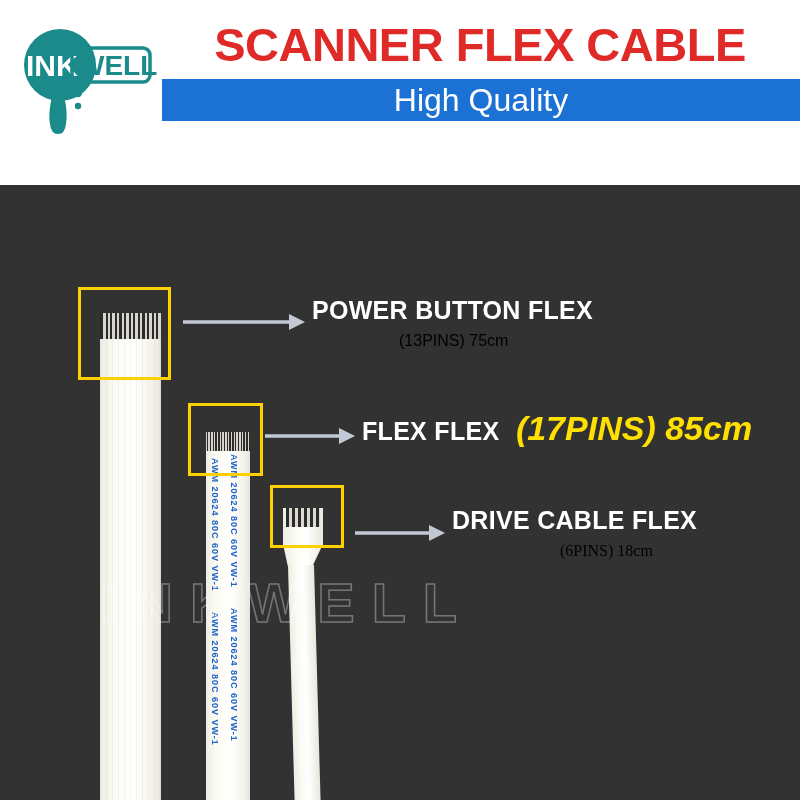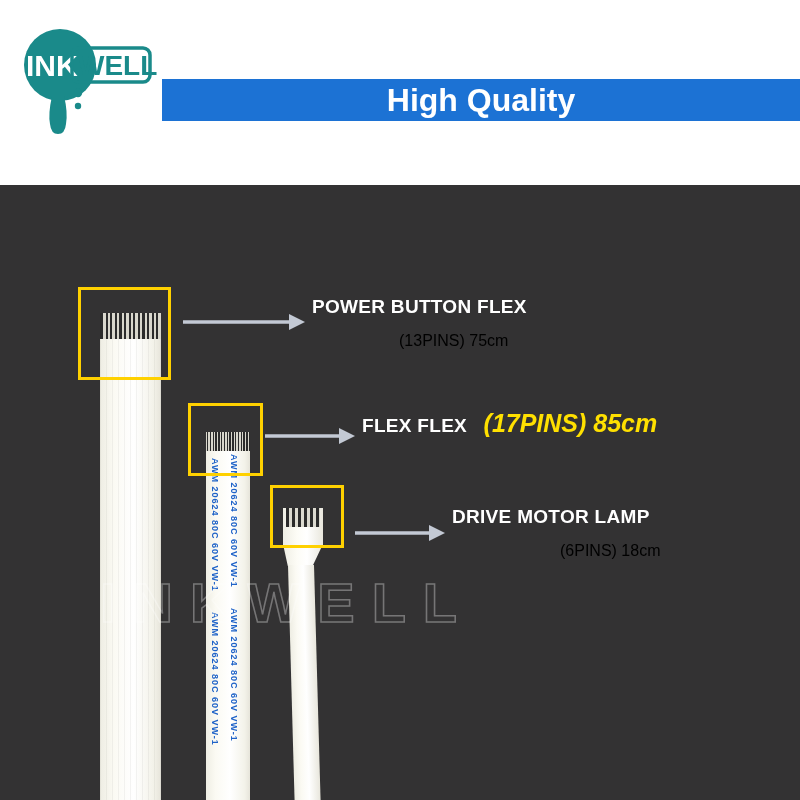--- a/index.html
+++ b/index.html
@@ -20,21 +20,21 @@
     position:absolute; left:160px; top:17px; width:640px; height:56px;
     color:#E02A28; font-weight:bold; font-size:47px; line-height:56px;
     letter-spacing:-0.5px; text-align:center; white-space:nowrap;
   }
   #blue-bar {
     position:absolute; left:162px; top:79px; width:638px; height:42px;
     background:#1C72D4;
   }
   #subtitle {
     position:absolute; left:162px; top:79px; width:638px; height:42px;
-    color:#ffffff; font-weight:bold; font-size:32px; line-height:42px;
+    color:#ffffff; font-weight:normal; font-size:32px; line-height:42px;
     text-align:center; white-space:nowrap;
   }
   #models {
     position:absolute; left:150px; top:128px; width:650px; height:44px;
     color:#111111; font-weight:bold; font-size:31px; line-height:44px;
     text-align:center; white-space:nowrap; letter-spacing:-0.3px;
   }
 
   
   #stage {
@@ -79,24 +79,24 @@
   .hl-box {
     position:absolute; border:3px solid #FFD100; background:transparent;
   }
 
   
   .arrow { position:absolute; }
 
   
   .lbl { position:absolute; white-space:nowrap; }
   .lbl .name {
-    color:#ffffff; font-weight:bold; font-size:19px; letter-spacing:0.3px;
+    color:#ffffff; font-weight:bold; font-size:25px; letter-spacing:0.3px;
   }
   .lbl .spec {
-    color:#FFE000; font-weight:bold; font-style:italic; font-size:25px;
+    color:#FFE000; font-weight:bold; font-style:italic; font-size:34px;
   }
   .lbl-line2 { position:absolute; white-space:nowrap; }
 </style>
 </head>
 <body>
 
 <div id="page">
 
   <div id="header">
 
@@ -107,20 +107,21 @@
           <path d="M44 78 q-4 18 -2 28 q1 10 8 10 q7 0 8 -10 q2 -12 -2 -28 z"></path>
           <circle cx="70" cy="75" r="4.2"></circle>
           <circle cx="70" cy="88" r="3.2"></circle>
         </g>
         <text x="18" y="58" font-family="Liberation Sans, sans-serif" font-size="30" font-weight="bold" fill="#ffffff">INK</text>
         <rect x="64" y="30" width="78" height="34" rx="7" ry="7" fill="none" stroke="#1A8A8A" stroke-width="3.5"></rect>
         <text x="70" y="57" font-family="Liberation Sans, sans-serif" font-size="28" font-weight="bold" fill="#1A8A8A">WELL</text>
       </svg>
     </div>
 
+    <div id="title-main">SCANNER FLEX CABLE</div>
 
     <div id="blue-bar"></div>
     <div id="subtitle">High Quality</div>
 
   </div>
 
   <div id="stage">
 
     <div class="cable" style="left:100px; top:128px; width:61px; height:487px;">
       <div class="ribbon striped" style="height:487px;"></div>
@@ -186,20 +187,20 @@
     <div class="lbl-line2" style="left:399px; top:147px;">
       <span class="spec">(13PINS) 75cm</span>
     </div>
 
     <div class="lbl" style="left:362px; top:224px;">
       <span class="name">FLEX FLEX</span>
       <span class="spec" style="margin-left:12px;">(17PINS) 85cm</span>
     </div>
 
     <div class="lbl" style="left:452px; top:321px;">
-      <span class="name">DRIVE MOTOR LAMP</span>
-    </div>
-    <div class="lbl-line2" style="left:560px; top:357px;">
+      <span class="name">DRIVE CABLE FLEX</span>
+    </div>
+    <div class="lbl-line2" style="left:560px; top:357px;font-family:Liberation Serif, serif;">
       <span class="spec">(6PINS) 18cm</span>
     </div>
 
   </div>
 </div>
 
 </body></html>

